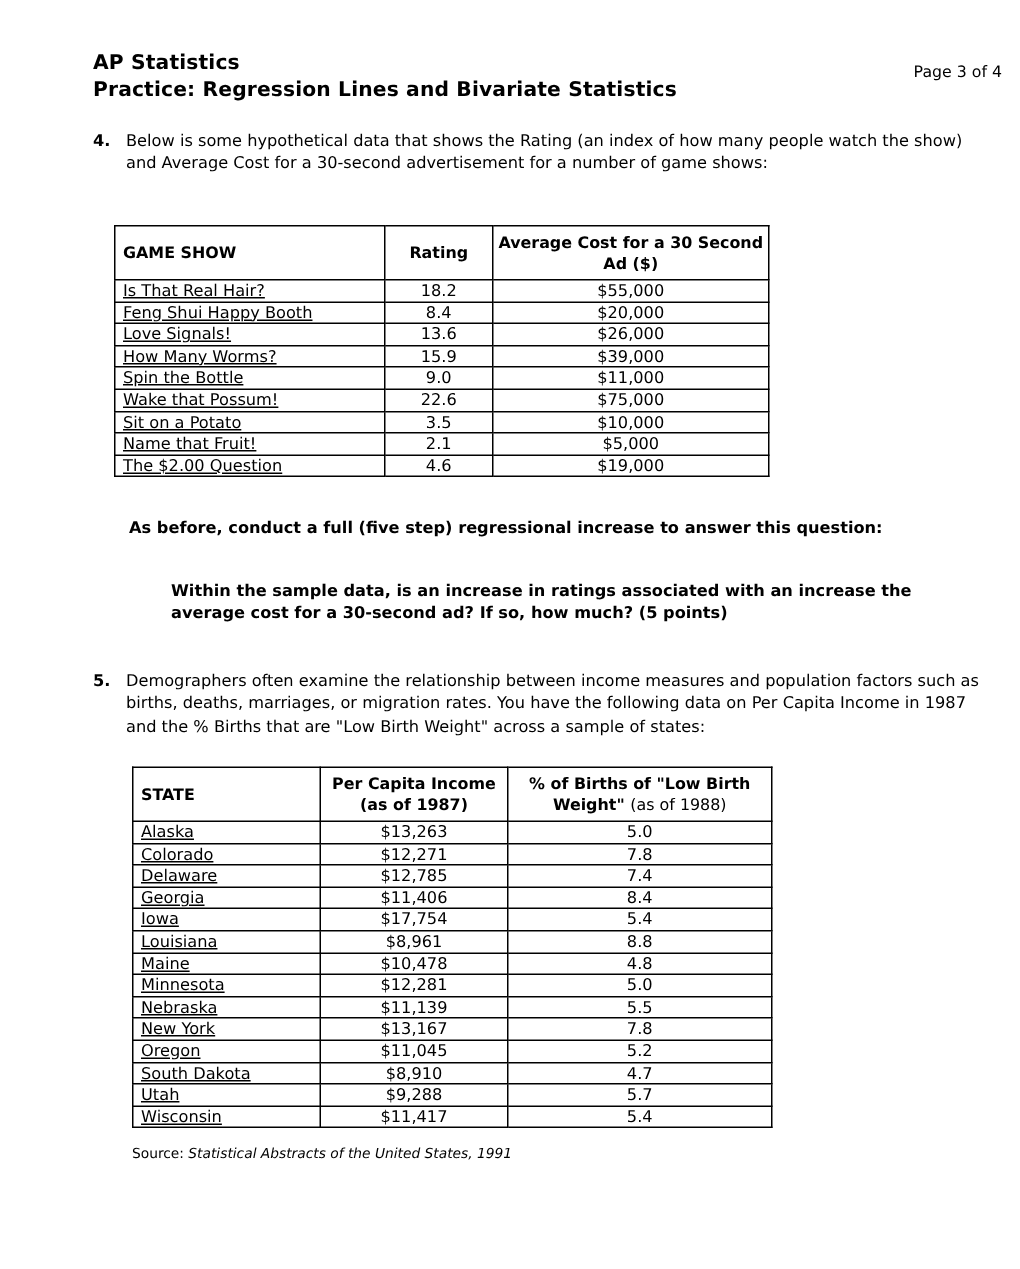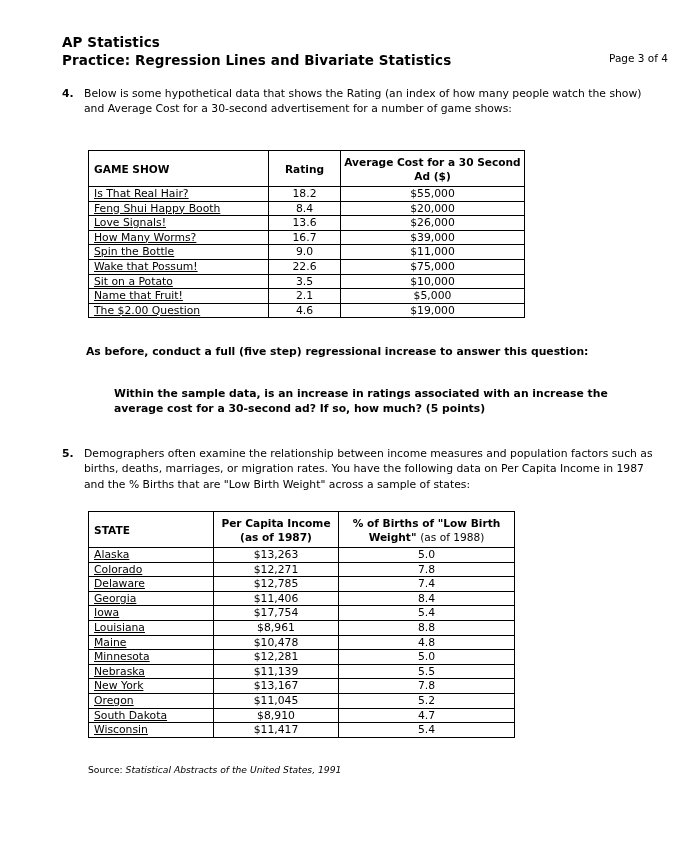--- a/index.html
+++ b/index.html
@@ -36,21 +36,21 @@
   .title-line {
     font-size: 13.5px;
     font-weight: bold;
     line-height: 18px;
     letter-spacing: 0.1px;
     white-space: nowrap;
   }
   .page-number {
     position: absolute;
     right: 0px;
-    top: 19px;
+    top: 9px;
     font-size: 10.5px;
     font-weight: normal;
     white-space: nowrap;
     margin-left: 20px;
   }
 
   
   .question {
     position: absolute;
     font-size: 10.8px;
@@ -120,21 +120,21 @@
     font-size: 10.8px;
   }
   .th-left { text-align: left; padding-left: 5px !important; }
   .th-center { text-align: center; padding: 0 3px !important; }
   .td-left  { text-align: left; padding-left: 5px !important; text-decoration: underline; }
   .td-center{ text-align: center; }
   .nb { font-weight: normal; }
 
   
   #table-game-shows {
-    left: 88px;
+    left: 76px;
     top: 150px;
     width: 436px;
   }
   #table-game-shows col.c1 { width: 180px; }
   #table-game-shows col.c2 { width: 72px;  }
   #table-game-shows col.c3 { width: 184px; }
 
   
   #table-states {
     left: 88px;
@@ -197,21 +197,21 @@
           <td class="td-center">8.4</td>
           <td class="td-center">$20,000</td>
         </tr>
       <tr>
           <td class="td-left">Love Signals!</td>
           <td class="td-center">13.6</td>
           <td class="td-center">$26,000</td>
         </tr>
       <tr>
           <td class="td-left">How Many Worms?</td>
-          <td class="td-center">16.7</td>
+          <td class="td-center">15.9</td>
           <td class="td-center">$39,000</td>
         </tr>
       <tr>
           <td class="td-left">Spin the Bottle</td>
           <td class="td-center">9.0</td>
           <td class="td-center">$11,000</td>
         </tr>
       <tr>
           <td class="td-left">Wake that Possum!</td>
           <td class="td-center">22.6</td>
@@ -321,20 +321,25 @@
           <td class="td-left">Oregon</td>
           <td class="td-center">$11,045</td>
           <td class="td-center">5.2</td>
         </tr>
       <tr>
           <td class="td-left">South Dakota</td>
           <td class="td-center">$8,910</td>
           <td class="td-center">4.7</td>
         </tr>
       <tr>
+          <td class="td-left">Utah</td>
+          <td class="td-center">$9,288</td>
+          <td class="td-center">5.7</td>
+        </tr>
+      <tr>
           <td class="td-left">Wisconsin</td>
           <td class="td-center">$11,417</td>
           <td class="td-center">5.4</td>
         </tr>
     </tbody>
   </table>
 
   <div class="source">
     <span>Source:</span>
     <i>Statistical Abstracts of the United States, 1991</i>

